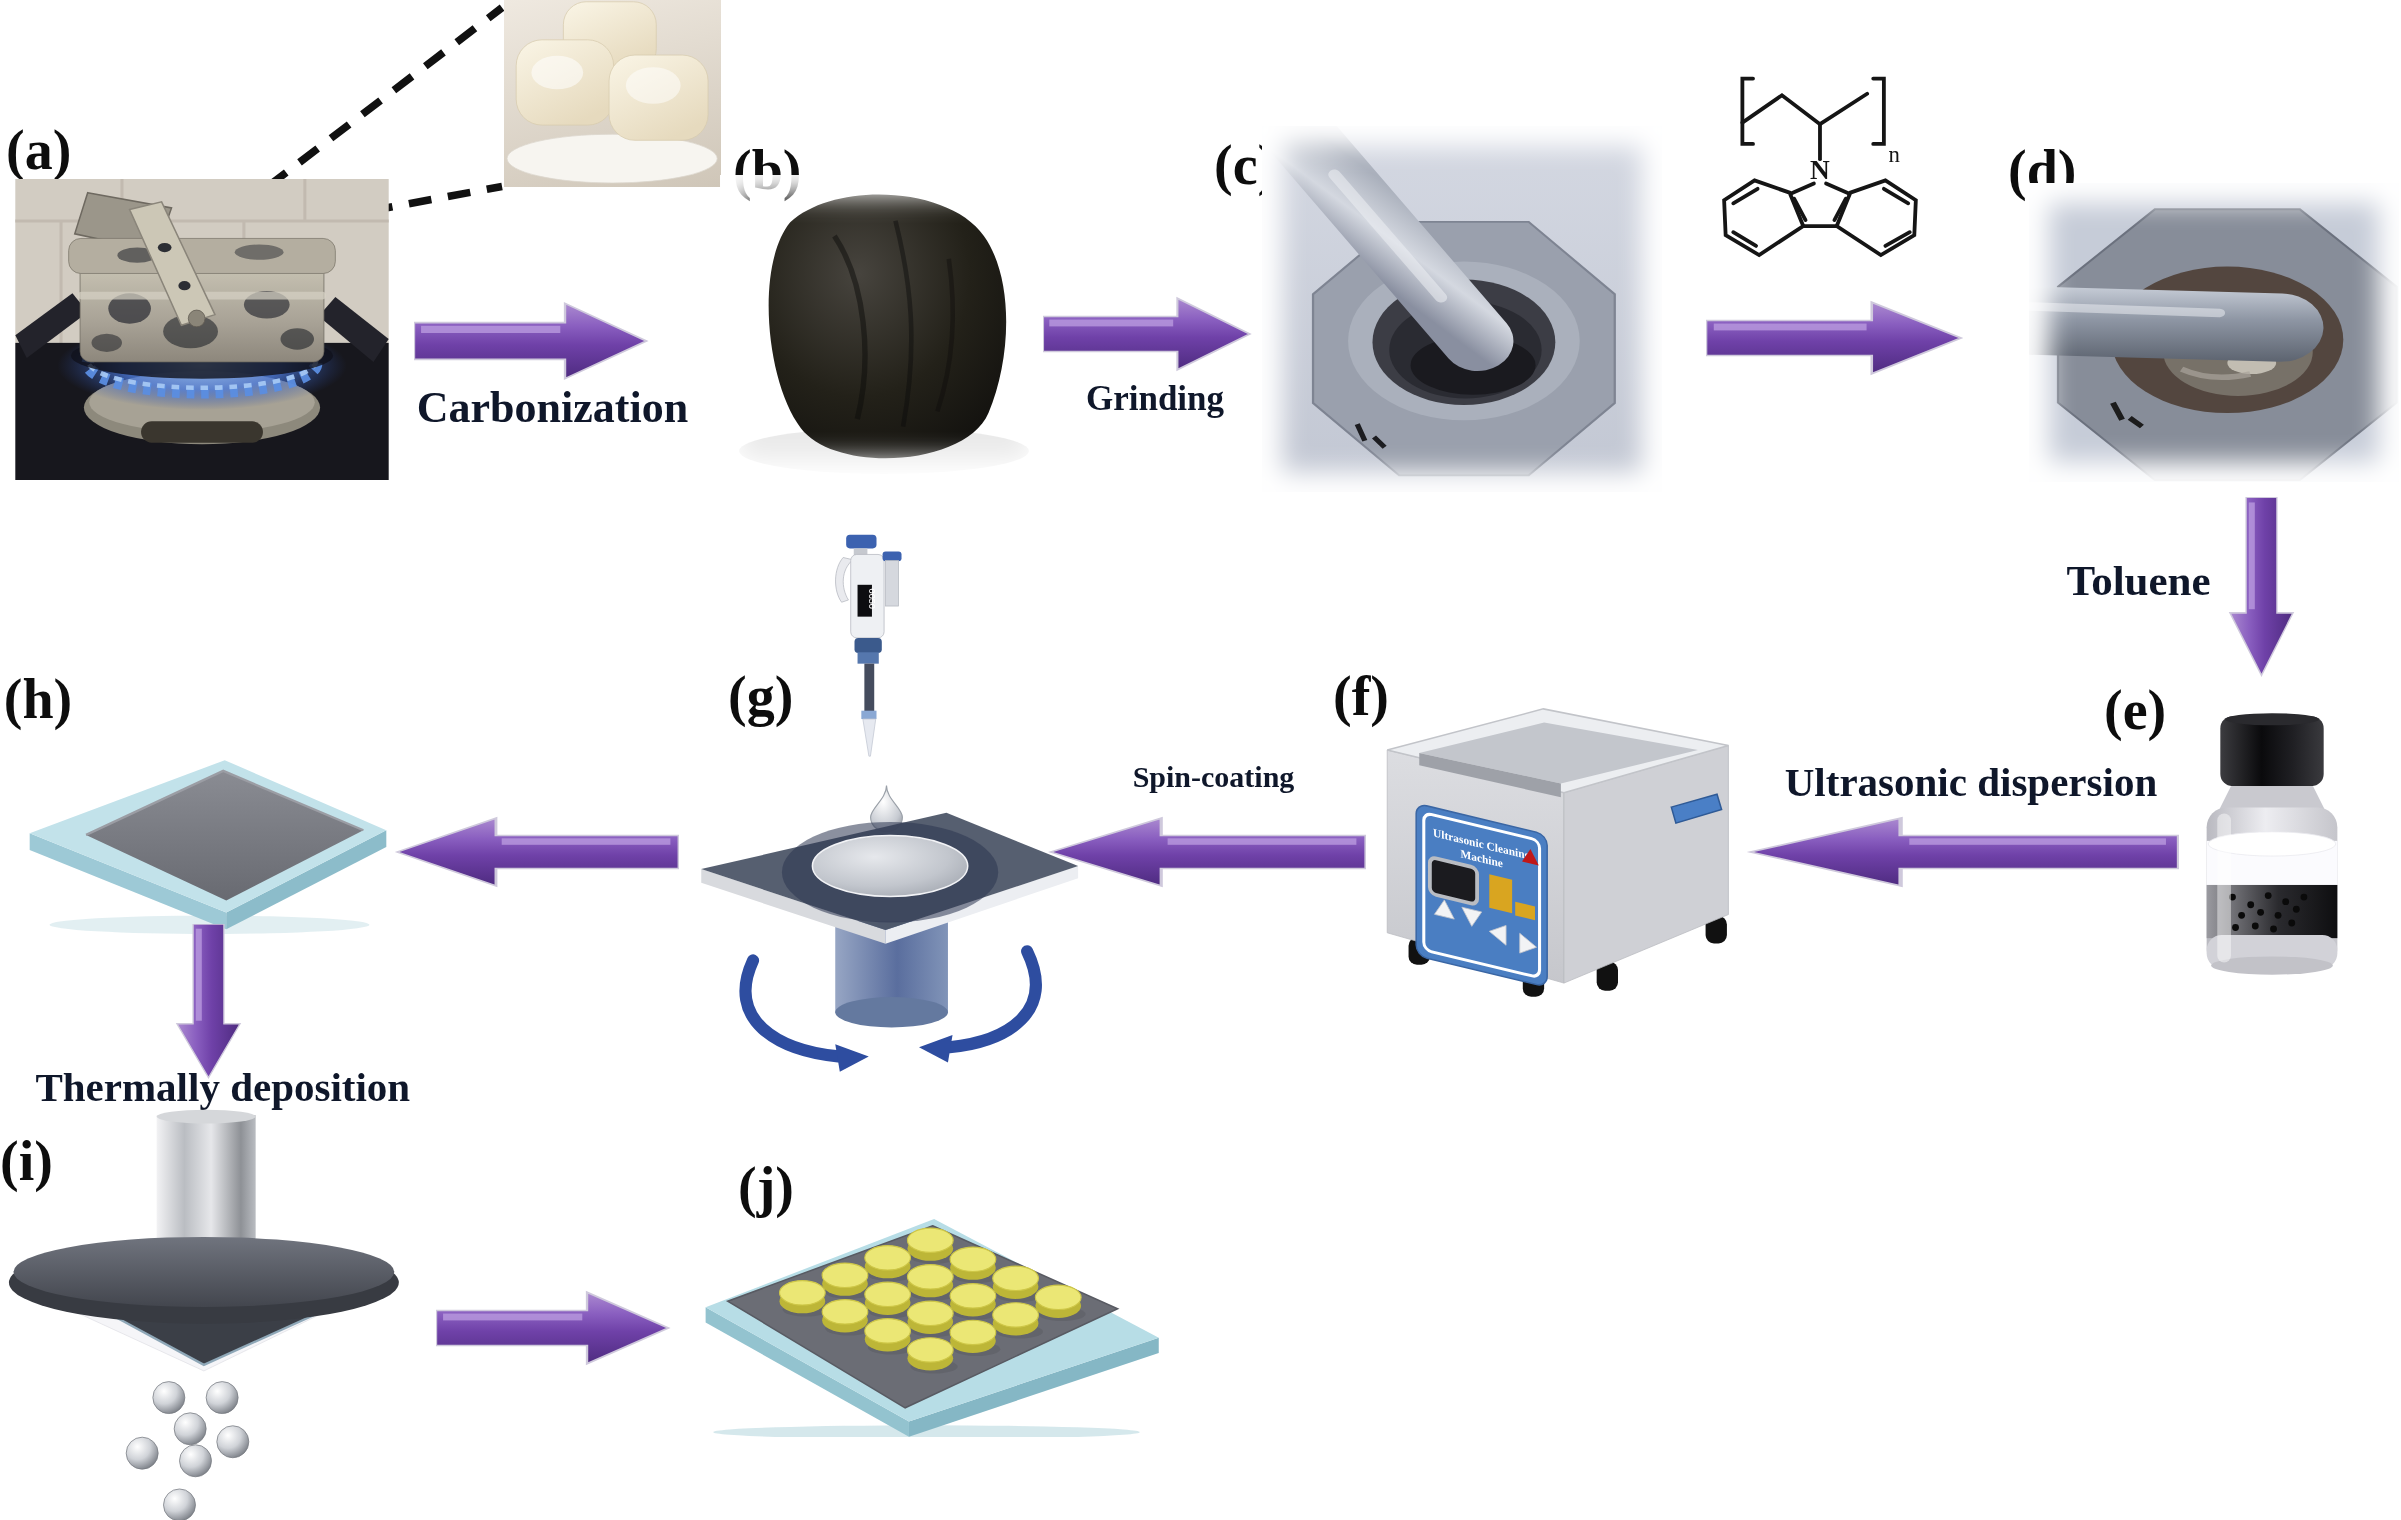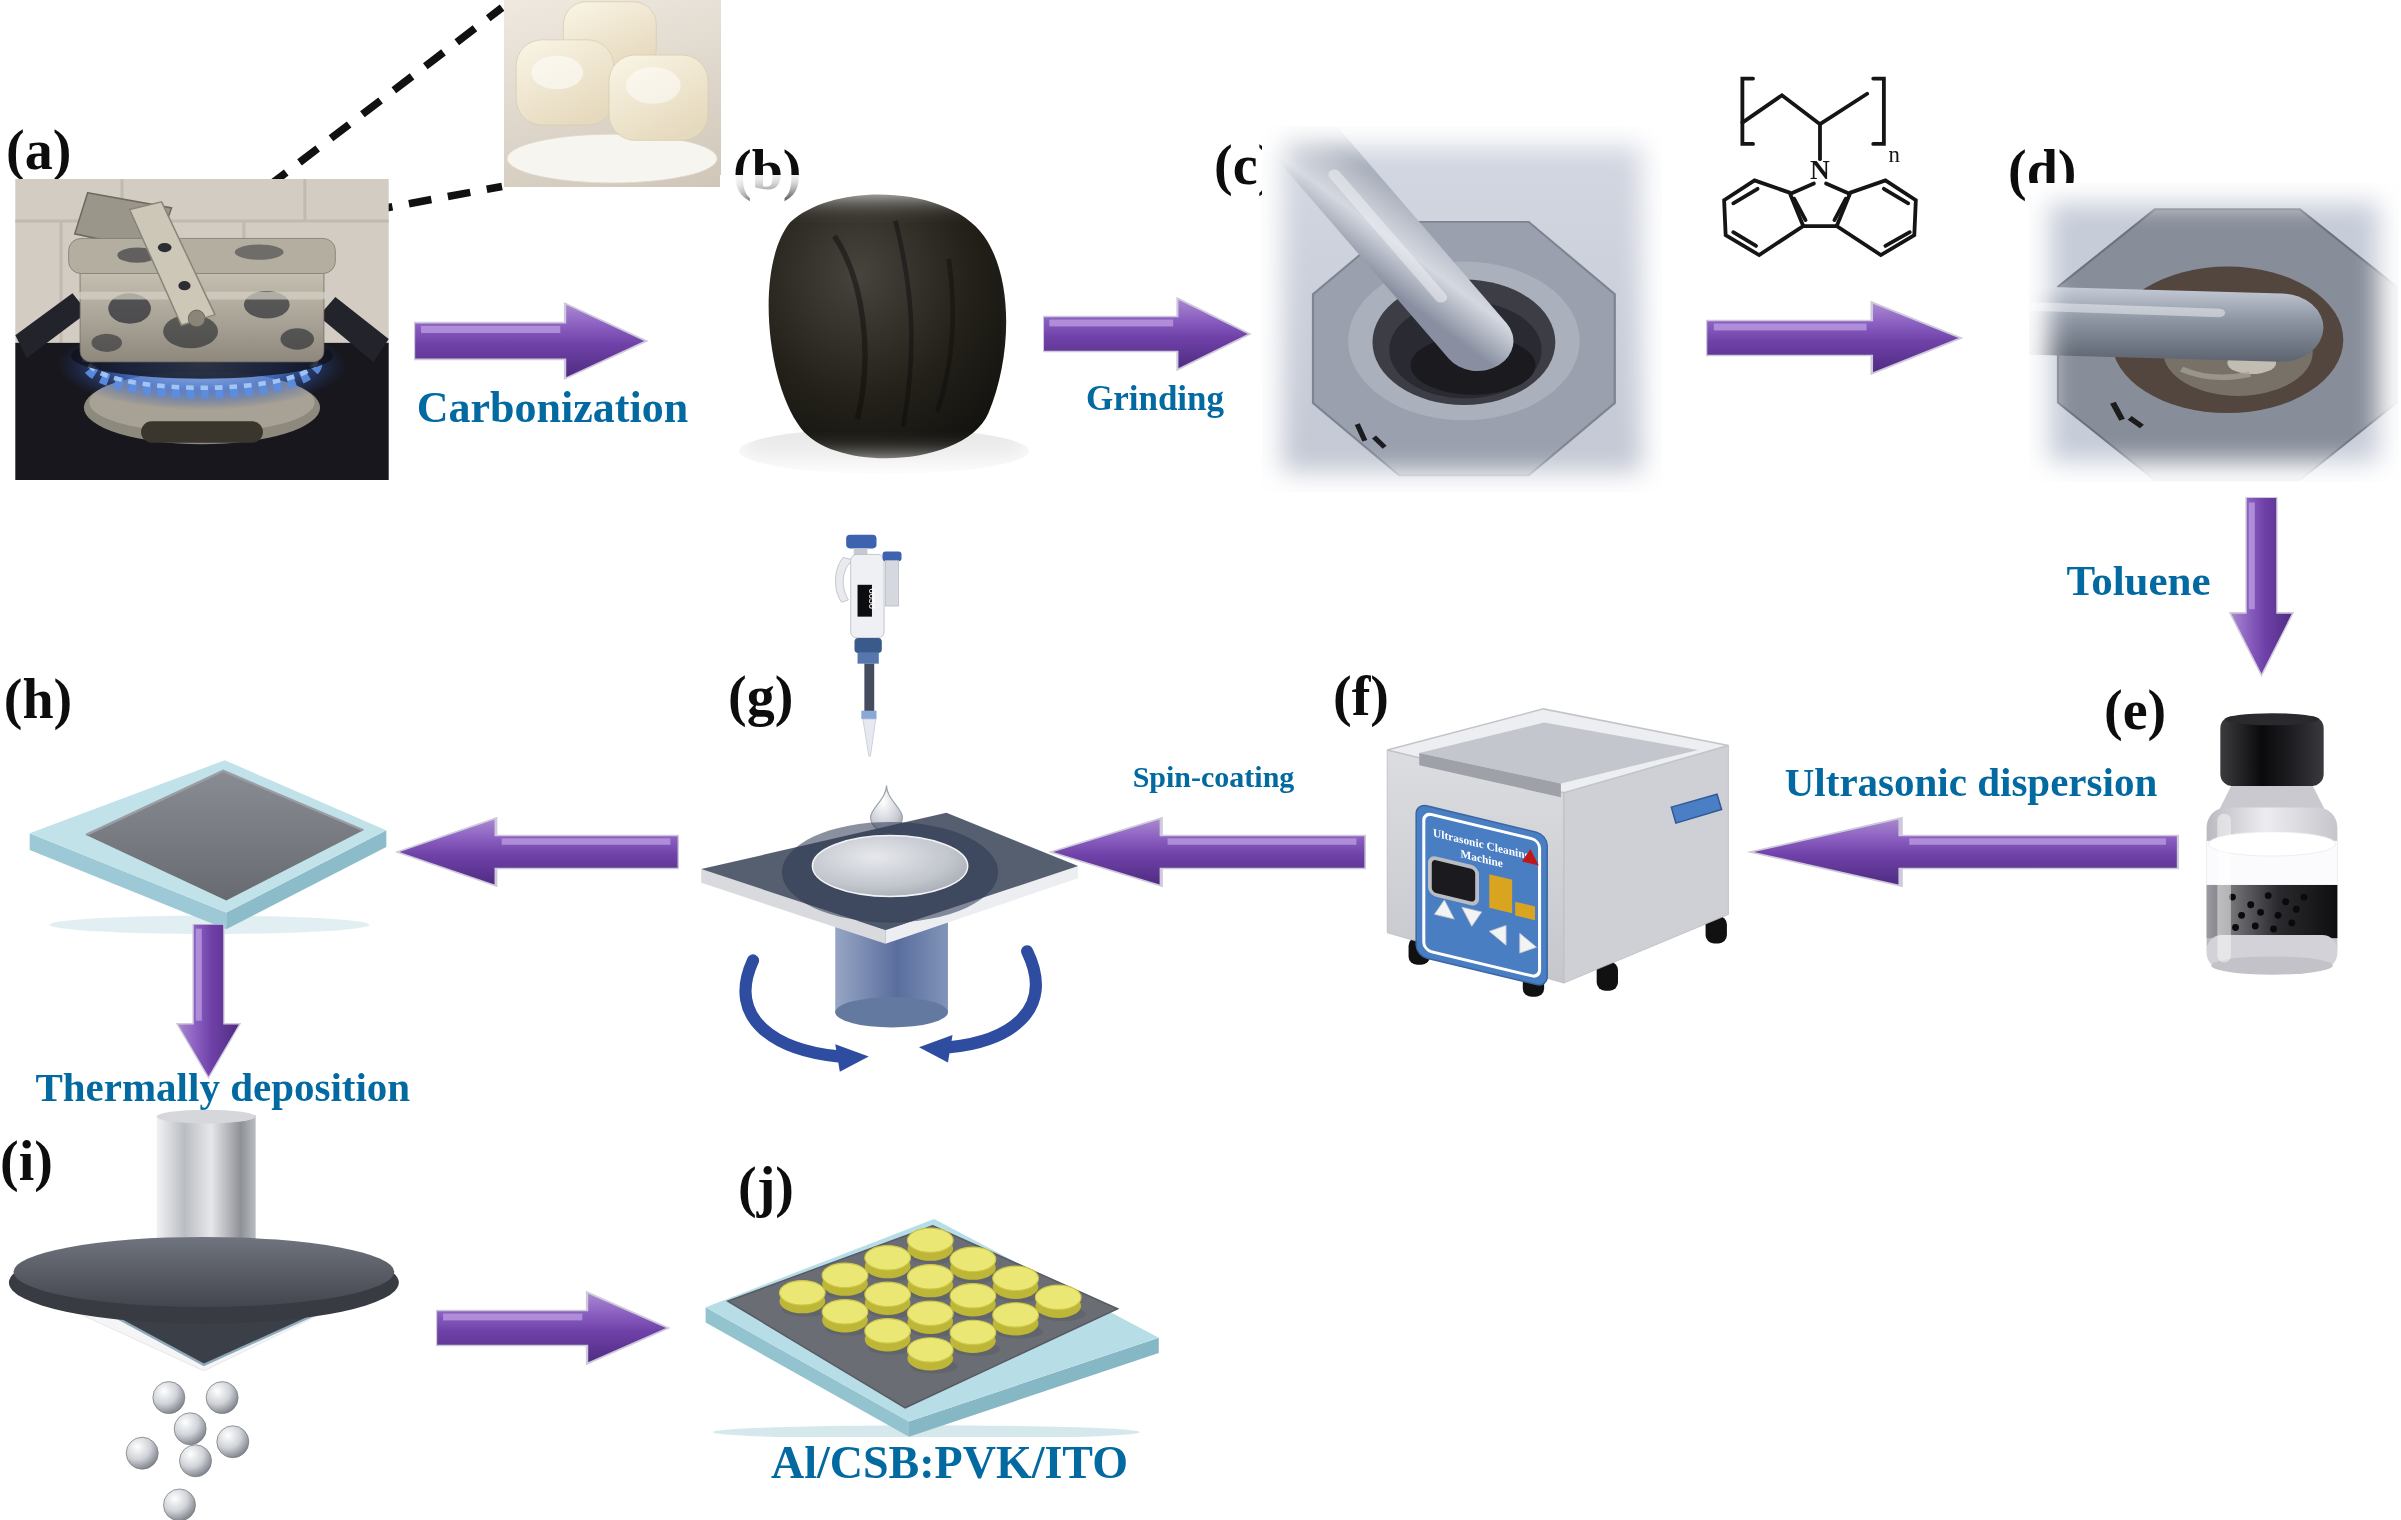--- a/index.html
+++ b/index.html
@@ -1,20 +1,20 @@
 <!DOCTYPE html>
 <html style="font-size:12.2px"><head>
 <meta charset="utf-8">
 <style>
   html,body{margin:0;padding:0;background:#fff;}
   .canvas{position:relative;width:2401px;height:1520px;background:#ffffff;
           font-family:"Liberation Serif",serif;overflow:hidden;}
   .abs{position:absolute;}
   .plabel{position:absolute;font-weight:bold;font-size:56px;color:#0d0d0d;line-height:1;}
-  .steplabel{position:absolute;font-weight:bold;color:#0369a1;text-align:center;white-space:nowrap;line-height:1.05;}
+  .steplabel{position:absolute;font-weight:bold;color:#0f172a;text-align:center;white-space:nowrap;line-height:1.05;}
   .photo{position:absolute;overflow:hidden;}
   .vig::after{content:"";position:absolute;left:0;top:0;right:0;bottom:0;
               box-shadow:inset 0 0 26px 20px #ffffff;pointer-events:none;}
   svg{display:block;}
 </style>
 </head>
 <body>
 
 <div class="canvas">
 
@@ -459,16 +459,15 @@
         <ellipse cx="193" cy="147" rx="30" ry="16" fill="#bdb637"></ellipse>
         <ellipse cx="193" cy="136" rx="30" ry="16" fill="#ebe775" stroke="#cec747" stroke-width="1.5"></ellipse>
         <ellipse cx="254" cy="183" rx="31" ry="9" fill="#4e5057" opacity="0.3"></ellipse>
         <ellipse cx="249" cy="172" rx="30" ry="16" fill="#bdb637"></ellipse>
         <ellipse cx="249" cy="161" rx="30" ry="16" fill="#ebe775" stroke="#cec747" stroke-width="1.5"></ellipse>
         <ellipse cx="310" cy="208" rx="31" ry="9" fill="#4e5057" opacity="0.3"></ellipse>
         <ellipse cx="305" cy="197" rx="30" ry="16" fill="#bdb637"></ellipse>
         <ellipse cx="305" cy="186" rx="30" ry="16" fill="#ebe775" stroke="#cec747" stroke-width="1.5"></ellipse>
       </g>
   </svg>
-  <div class="steplabel" style="left:759px;top:1439px;width:381px;font-size:46px">Al/CSB:PVK/ITO</div>
 
 </div>
 
 
 </body></html>

